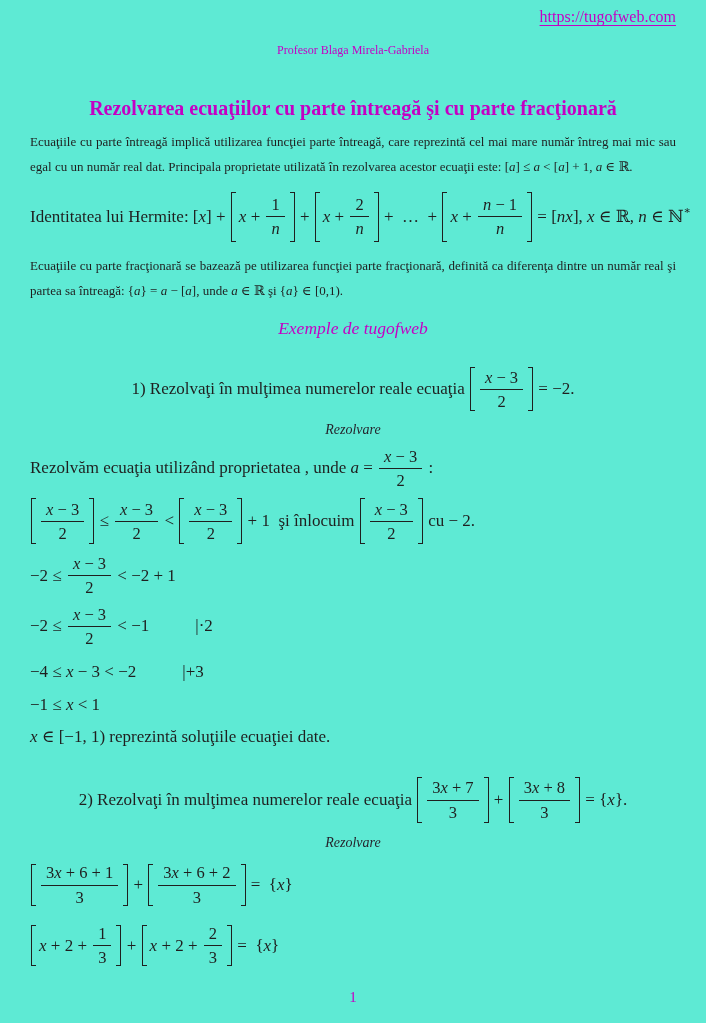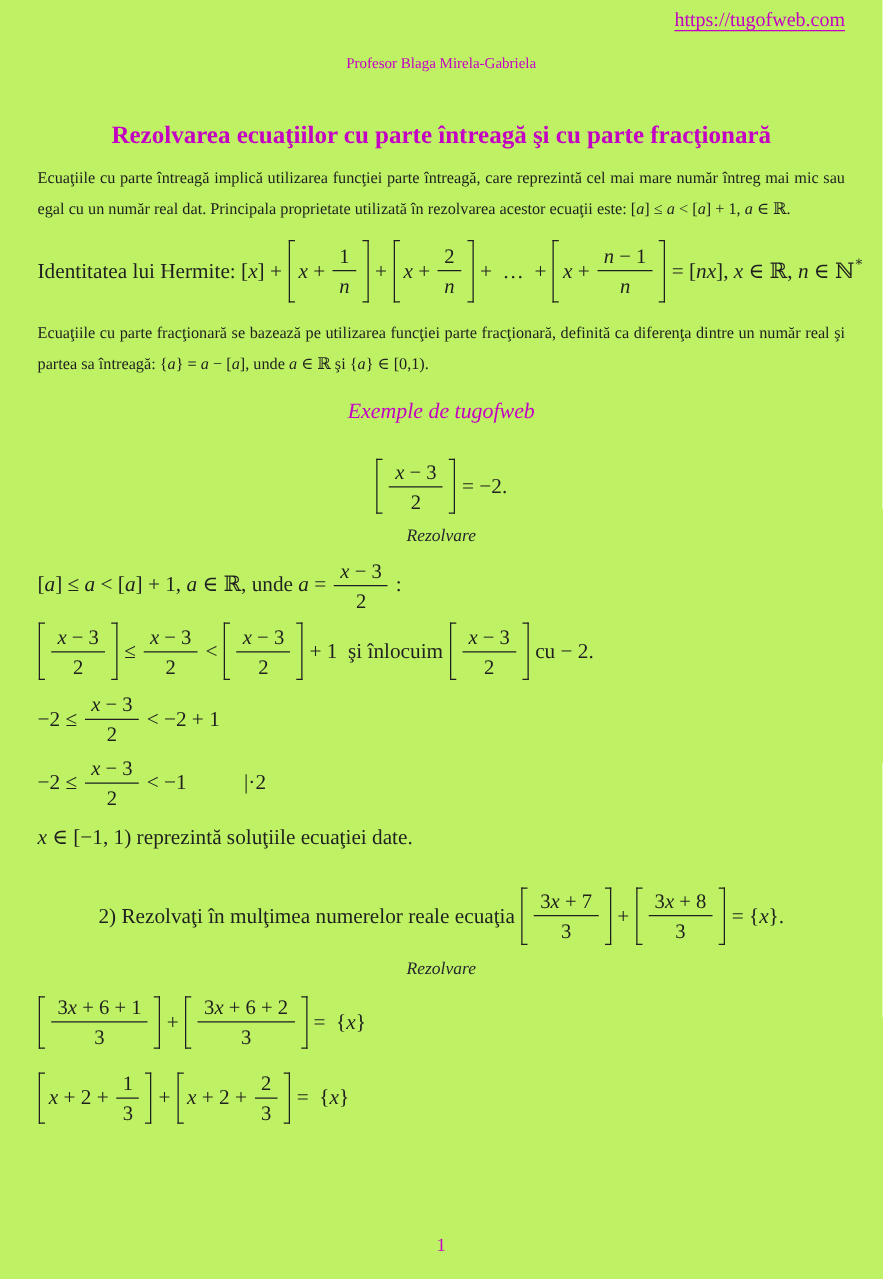--- a/index.html
+++ b/index.html
@@ -5,21 +5,21 @@
   :root{
     --accent:#C400C4;
     --ink:#1F1F1F;
   }
   *{margin:0;padding:0;box-sizing:border-box;}
   html,body{background:#fff;}
   body{font-family:"Liberation Serif","DejaVu Serif",serif;color:var(--ink);}
   .page{
     position:relative;
     width:706px;height:1023px;
-    background:#bef264;
+    background:#5eead4;
     padding:8px 30px 0 30px;
     overflow:hidden;
   }
   
   .header-row{text-align:right;}
   .site-link{
     color:var(--accent);
     font-size:16px;
     text-decoration:underline;
     text-underline-offset:3px;
@@ -131,28 +131,30 @@
   <h1 class="title">Rezolvarea ecuaţiilor cu parte întreagă şi cu parte fracţionară</h1>
 
   <p class="para"><span class="txt">Ecuaţiile cu parte întreagă implică utilizarea funcţiei parte întreagă, care reprezintă cel mai mare număr întreg mai mic sau egal cu un număr real dat. Principala proprietate utilizată în rezolvarea acestor ecuaţii este: </span><span class="math">[<i>a</i>] ≤ <i>a</i> &lt; [<i>a</i>] + 1, <i>a</i> ∈ ℝ</span><span class="txt">.</span></p>
 
   <div class="eq hermite"><span class="txt">Identitatea lui Hermite: </span><span class="math">[<i>x</i>] + </span><span class="bk left"></span><span class="math"><i>x</i> + </span><span class="frac"><span class="num">1</span><span class="den"><i>n</i></span></span><span class="bk right"></span><span class="math"> + </span><span class="bk left"></span><span class="math"><i>x</i> + </span><span class="frac"><span class="num">2</span><span class="den"><i>n</i></span></span><span class="bk right"></span><span class="math"> +  …  + </span><span class="bk left"></span><span class="math"><i>x</i> + </span><span class="frac"><span class="num"><i>n</i> − 1</span><span class="den"><i>n</i></span></span><span class="bk right"></span><span class="math"> = [<i>nx</i>], <i>x</i> ∈ ℝ, <i>n</i> ∈ ℕ</span><span class="sup">∗</span></div>
 
   <p class="para"><span class="txt">Ecuaţiile cu parte fracţionară se bazează pe utilizarea funcţiei parte fracţionară, definită ca diferenţa dintre un număr real şi partea sa întreagă: </span><span class="math">{<i>a</i>} = <i>a</i> − [<i>a</i>]</span><span class="txt">, unde </span><span class="math"><i>a</i> ∈ ℝ</span><span class="txt"> şi </span><span class="math">{<i>a</i>} ∈ [0,1)</span><span class="txt">.</span></p>
 
   <div class="examples-heading">Exemple de tugofweb</div>
 
-  <div class="eq center problem-1"><span class="bk left"></span><span class="frac"><span class="num"><i>x</i> − 3</span><span class="den">2</span></span><span class="bk right"></span><span class="math"> = −2</span><span class="txt">.</span></div>
+  <div class="eq center problem-1"><span class="txt">1) Rezolvaţi în mulţimea numerelor reale ecuaţia </span><span class="bk left"></span><span class="frac"><span class="num"><i>x</i> − 3</span><span class="den">2</span></span><span class="bk right"></span><span class="math"> = −2</span><span class="txt">.</span></div>
 
   <div class="solve-label label-1">Rezolvare</div>
 
-  <div class="eq sol1-intro"><span class="math">[<i>a</i>] ≤ <i>a</i> &lt; [<i>a</i>] + 1, <i>a</i> ∈ ℝ</span><span class="txt">, unde </span><span class="math"><i>a</i> = </span><span class="frac"><span class="num"><i>x</i> − 3</span><span class="den">2</span></span><span class="math"> :</span></div>
+  <div class="eq sol1-intro"><span class="txt">Rezolvăm ecuaţia utilizând proprietatea </span><span class="txt">, unde </span><span class="math"><i>a</i> = </span><span class="frac"><span class="num"><i>x</i> − 3</span><span class="den">2</span></span><span class="math"> :</span></div>
   <div class="eq sol1-step1"><span class="bk left"></span><span class="frac"><span class="num"><i>x</i> − 3</span><span class="den">2</span></span><span class="bk right"></span><span class="math"> ≤ </span><span class="frac"><span class="num"><i>x</i> − 3</span><span class="den">2</span></span><span class="math"> &lt; </span><span class="bk left"></span><span class="frac"><span class="num"><i>x</i> − 3</span><span class="den">2</span></span><span class="bk right"></span><span class="math"> + 1 </span><span class="txt"> şi înlocuim </span><span class="bk left"></span><span class="frac"><span class="num"><i>x</i> − 3</span><span class="den">2</span></span><span class="bk right"></span><span class="txt"> cu </span><span class="math">− 2</span><span class="txt">.</span></div>
   <div class="eq sol1-step2"><span class="math">−2 ≤ </span><span class="frac"><span class="num"><i>x</i> − 3</span><span class="den">2</span></span><span class="math"> &lt; −2 + 1</span></div>
   <div class="eq sol1-step3"><span class="math">−2 ≤ </span><span class="frac"><span class="num"><i>x</i> − 3</span><span class="den">2</span></span><span class="math"> &lt; −1</span><span class="gap"></span><span class="math">|·2</span></div>
+  <div class="eq sol1-step4"><span class="math">−4 ≤ <i>x</i> − 3 &lt; −2</span><span class="gap"></span><span class="math">|+3</span></div>
+  <div class="eq sol1-step5"><span class="math">−1 ≤ <i>x</i> &lt; 1</span></div>
   <div class="eq sol1-conclusion"><span class="math"><i>x</i> ∈ [−1, 1)</span><span class="txt"> reprezintă soluţiile ecuaţiei date.</span></div>
 
   <div class="eq center problem-2"><span class="txt">2) Rezolvaţi în mulţimea numerelor reale ecuaţia </span><span class="bk left"></span><span class="frac"><span class="num">3<i>x</i> + 7</span><span class="den">3</span></span><span class="bk right"></span><span class="math"> + </span><span class="bk left"></span><span class="frac"><span class="num">3<i>x</i> + 8</span><span class="den">3</span></span><span class="bk right"></span><span class="math"> = {<i>x</i>}</span><span class="txt">.</span></div>
 
   <div class="solve-label label-2">Rezolvare</div>
 
   <div class="eq sol2-step1"><span class="bk left"></span><span class="frac"><span class="num">3<i>x</i> + 6 + 1</span><span class="den">3</span></span><span class="bk right"></span><span class="math"> + </span><span class="bk left"></span><span class="frac"><span class="num">3<i>x</i> + 6 + 2</span><span class="den">3</span></span><span class="bk right"></span><span class="math"> =  {<i>x</i>}</span></div>
   <div class="eq sol2-step2"><span class="bk left"></span><span class="math"><i>x</i> + 2 + </span><span class="frac"><span class="num">1</span><span class="den">3</span></span><span class="bk right"></span><span class="math"> + </span><span class="bk left"></span><span class="math"><i>x</i> + 2 + </span><span class="frac"><span class="num">2</span><span class="den">3</span></span><span class="bk right"></span><span class="math"> =  {<i>x</i>}</span></div>
 
   <div class="page-number">1</div>

